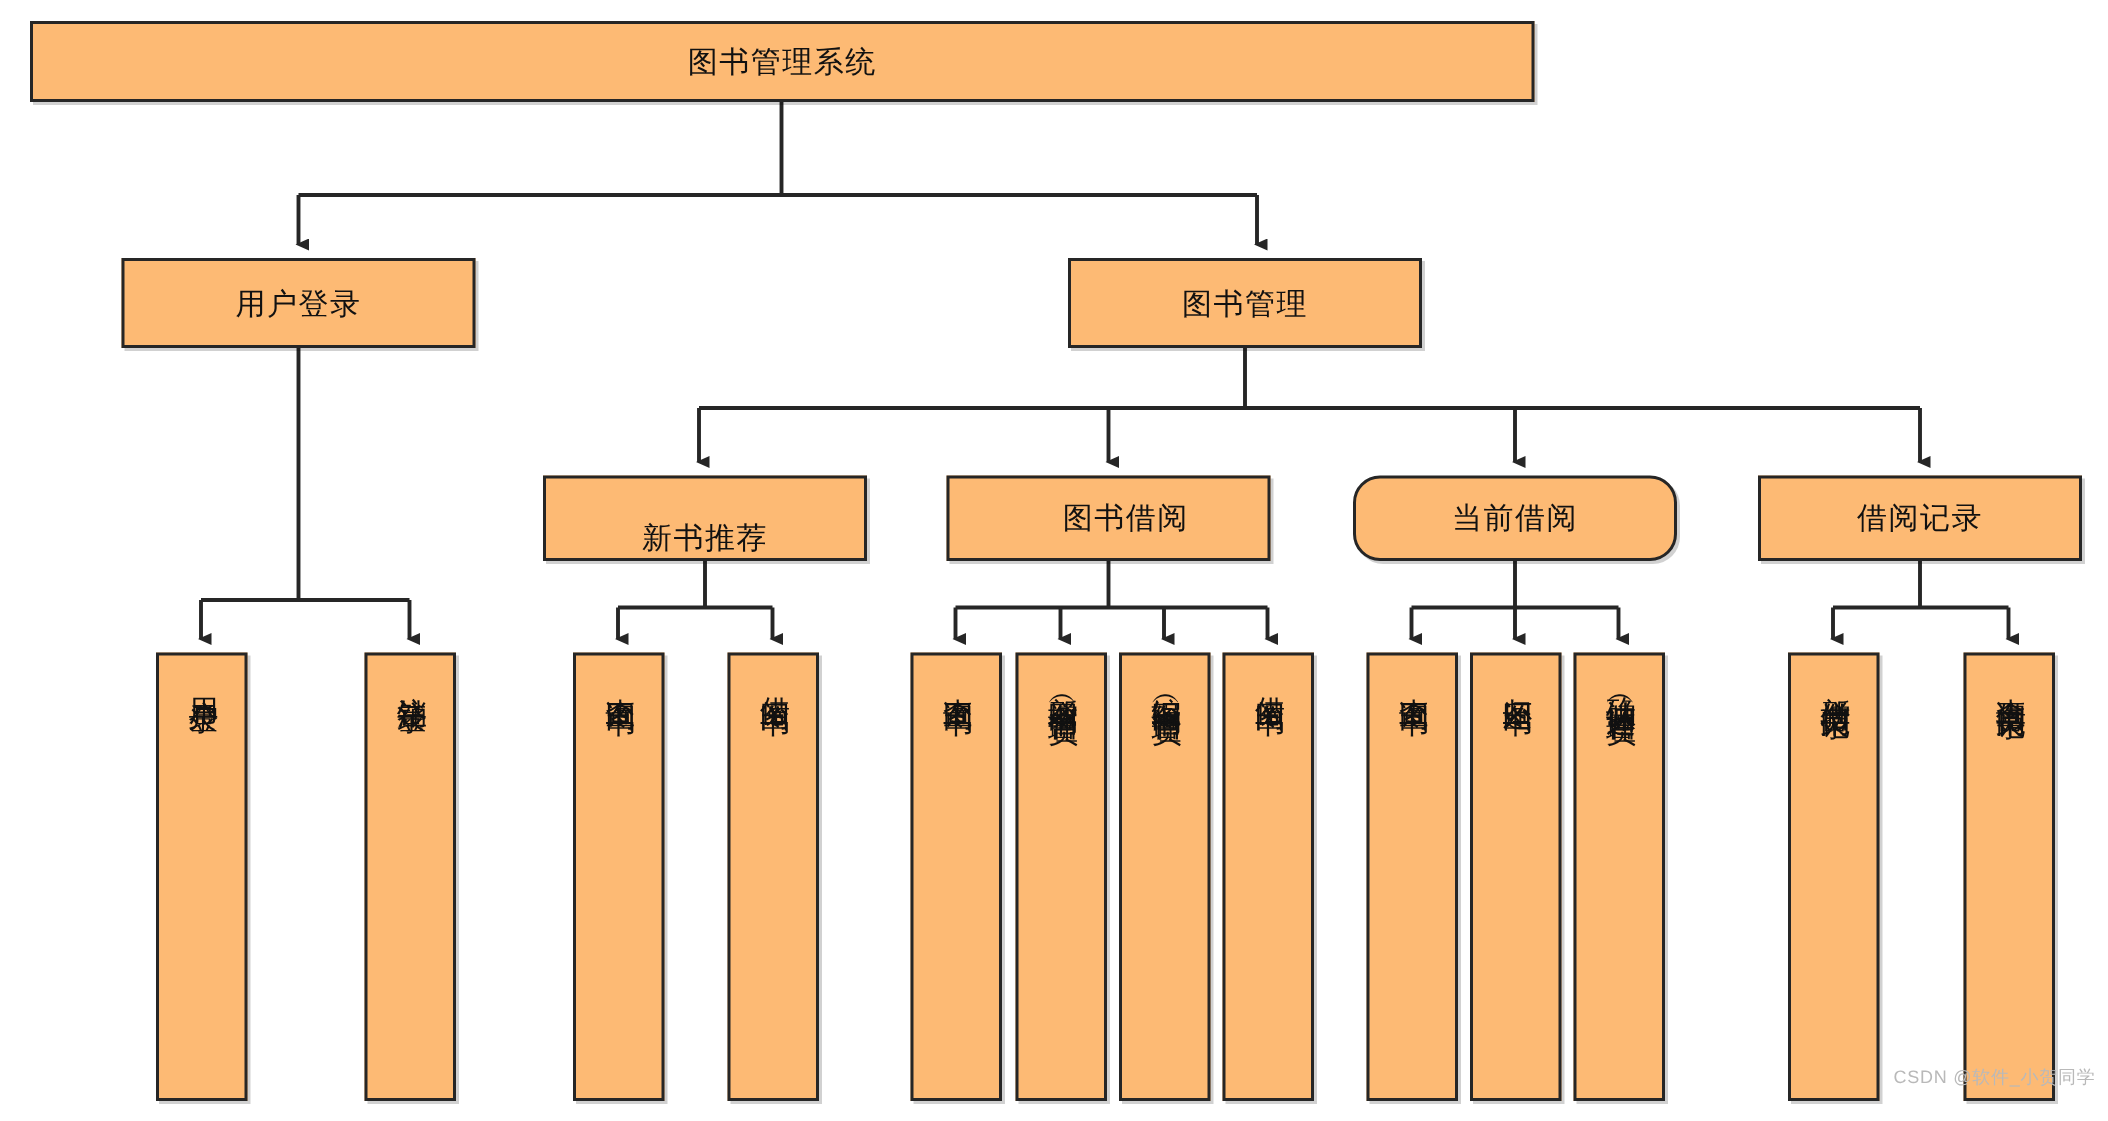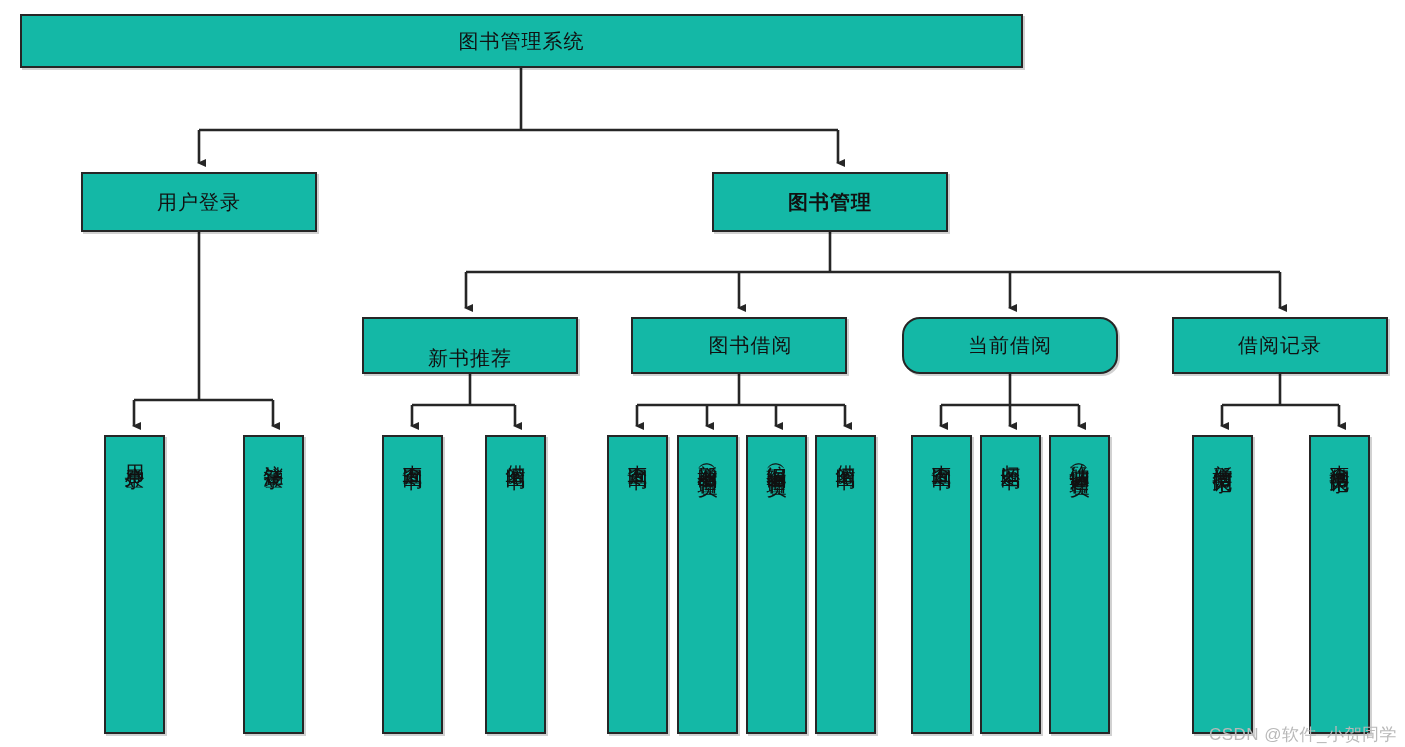--- a/index.html
+++ b/index.html
@@ -6,21 +6,21 @@
   body{
     width:1405px;height:747px;
     font-family:"Liberation Sans","DejaVu Sans",sans-serif;
     overflow:hidden;
     position:relative;
   }
   #diagram{position:absolute;left:0;top:0;width:1405px;height:747px;}
   .node{
     position:absolute;
     box-sizing:border-box;
-    background:#14b8a6;
+    background:#fdba74;
     border:2.5px solid #262626;
     box-shadow:2px 2px 0 rgba(0,0,0,0.18);
     display:flex;
     align-items:center;
     justify-content:center;
     color:#111111;
   }
   .node.h{
     font-size:20px;
     letter-spacing:1px;
@@ -36,22 +36,22 @@
     font-size:20px;
     line-height:1.06;
     letter-spacing:2px;
     white-space:nowrap;
     color:#111111;
   }
   .edges{position:absolute;left:0;top:0;width:1405px;height:747px;pointer-events:none;}
   .watermark{
     position:absolute;
     right:8px;
-    bottom:1px;
-    font-size:17px;
+    bottom:20px;
+    font-size:12px;
     color:#b9b9b9;
     white-space:nowrap;
     letter-spacing:0.5px;
   }
 </style>
 </head>
 <body>
 
 <div id="diagram">
 
@@ -105,21 +105,21 @@
     </g>
   </svg>
 
   <div class="node h" style="left:20px;top:14px;width:1003px;height:54px;">
     <span>图书管理系统</span>
   </div>
 
   <div class="node h" style="left:81px;top:172px;width:236px;height:60px;">
     <span>用户登录</span>
   </div>
-  <div class="node h" style="left:712px;top:172px;width:236px;height:60px;font-weight:bold;">
+  <div class="node h" style="left:712px;top:172px;width:236px;height:60px;">
     <span>图书管理</span>
   </div>
 
   <div class="node h" style="left:362px;top:317px;width:216px;height:57px;align-items:flex-end;">
     <span>新书推荐</span>
   </div>
   <div class="node h" style="left:631px;top:317px;width:216px;height:57px;padding-left:23px;">
     <span>图书借阅</span>
   </div>
   <div class="node h" style="left:902px;top:317px;width:216px;height:57px;border-radius:18px;">

